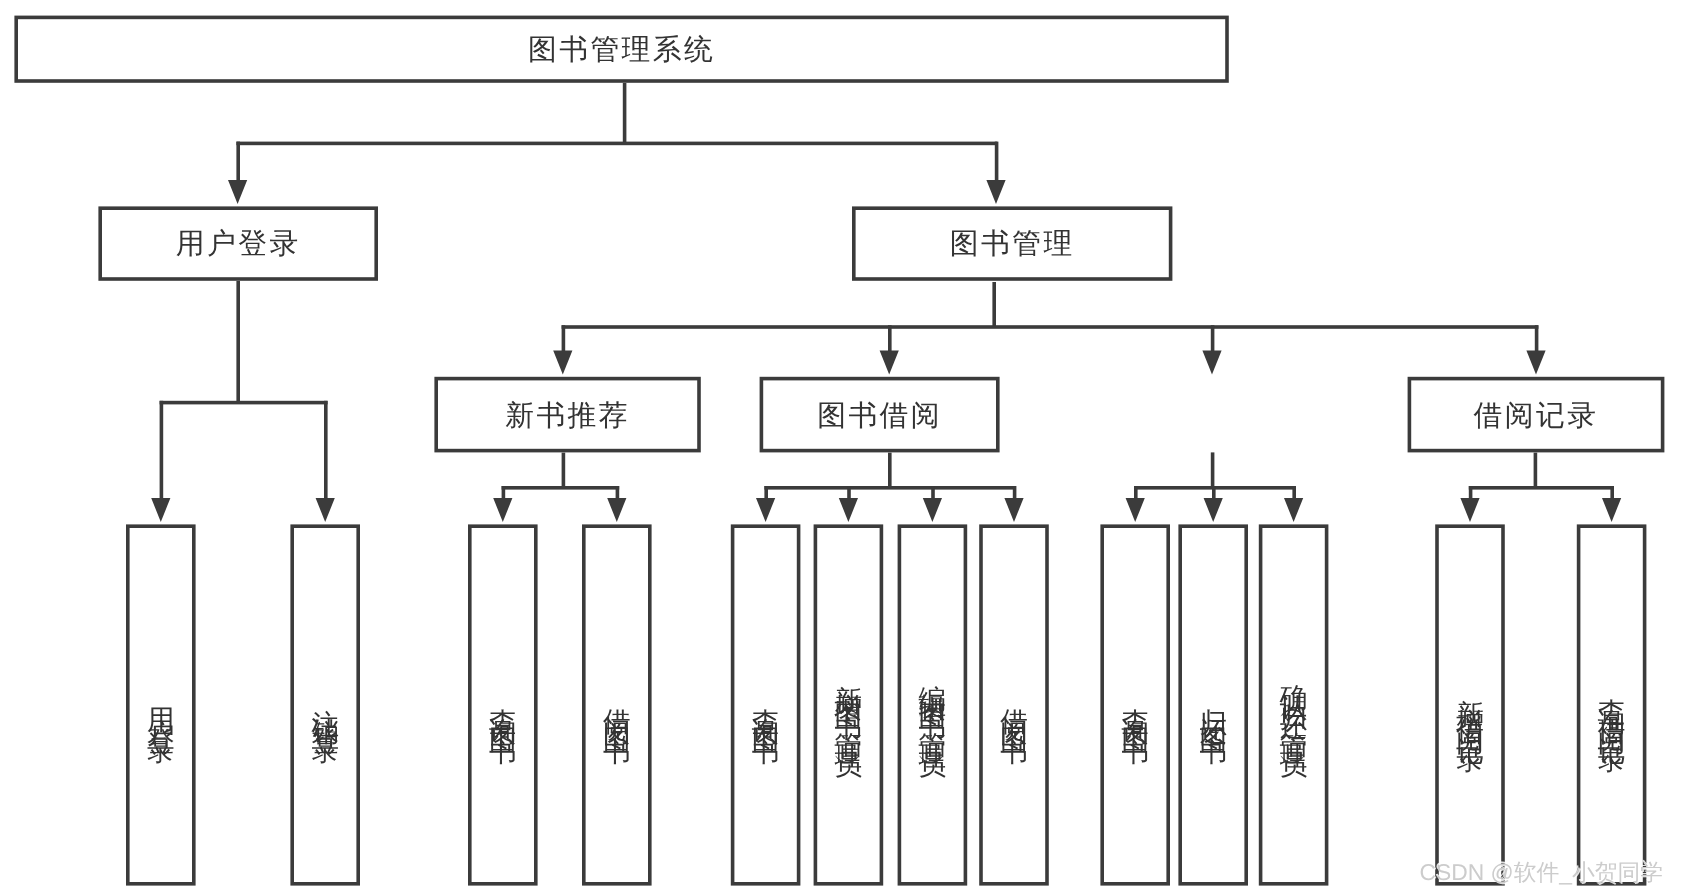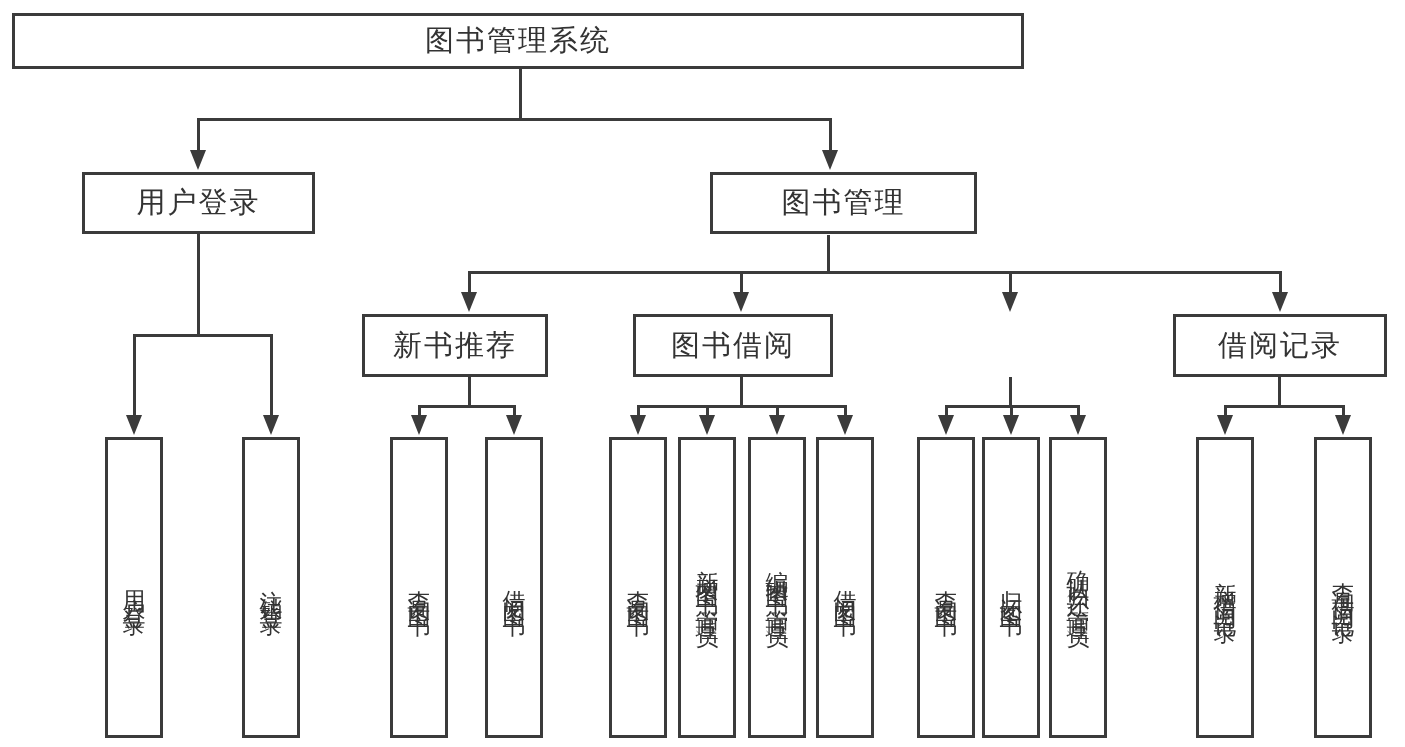--- a/index.html
+++ b/index.html
@@ -19,21 +19,21 @@
   }
   
   .node{
     position:absolute;
     box-sizing:border-box;
     border:3px solid var(--line-color);
     background:var(--bg-color);
     display:flex;align-items:center;justify-content:center;
   }
   .htext{
-    font-size:29px;
+    font-size:24px;
     letter-spacing:2px;
     color:var(--text-color);
     white-space:nowrap;
     text-align:center;
   }
   .leaf{
     position:absolute;
     box-sizing:border-box;
     border:3px solid var(--line-color);
     background:var(--bg-color);
@@ -135,21 +135,21 @@
     <span class="htext">图书管理系统</span>
   </div>
 
   <div class="node" style="left:82px;top:172px;width:233px;height:62px">
     <span class="htext">用户登录</span>
   </div>
   <div class="node" style="left:710px;top:172px;width:267px;height:62px">
     <span class="htext">图书管理</span>
   </div>
 
-  <div class="node" style="left:362px;top:314px;width:186px;height:63px">
+  <div class="node" style="left:362px;top:314px;width:222px;height:63px">
     <span class="htext">新书推荐</span>
   </div>
   <div class="node" style="left:633px;top:314px;width:200px;height:63px">
     <span class="htext">图书借阅</span>
   </div>
   <div class="node" style="left:1173px;top:314px;width:214px;height:63px">
     <span class="htext">借阅记录</span>
   </div>
 
   <div class="leaf" style="left:105px">
@@ -189,14 +189,15 @@
     <span class="vtext">确认归还（管理员）</span>
   </div>
 
   <div class="leaf" style="left:1196px">
     <span class="vtext">新增借阅记录</span>
   </div>
   <div class="leaf" style="left:1314px">
     <span class="vtext">查询借阅记录</span>
   </div>
 
+  <div class="watermark">CSDN @软件_小贺同学</div>
 
 </div>
 
 </body></html>

